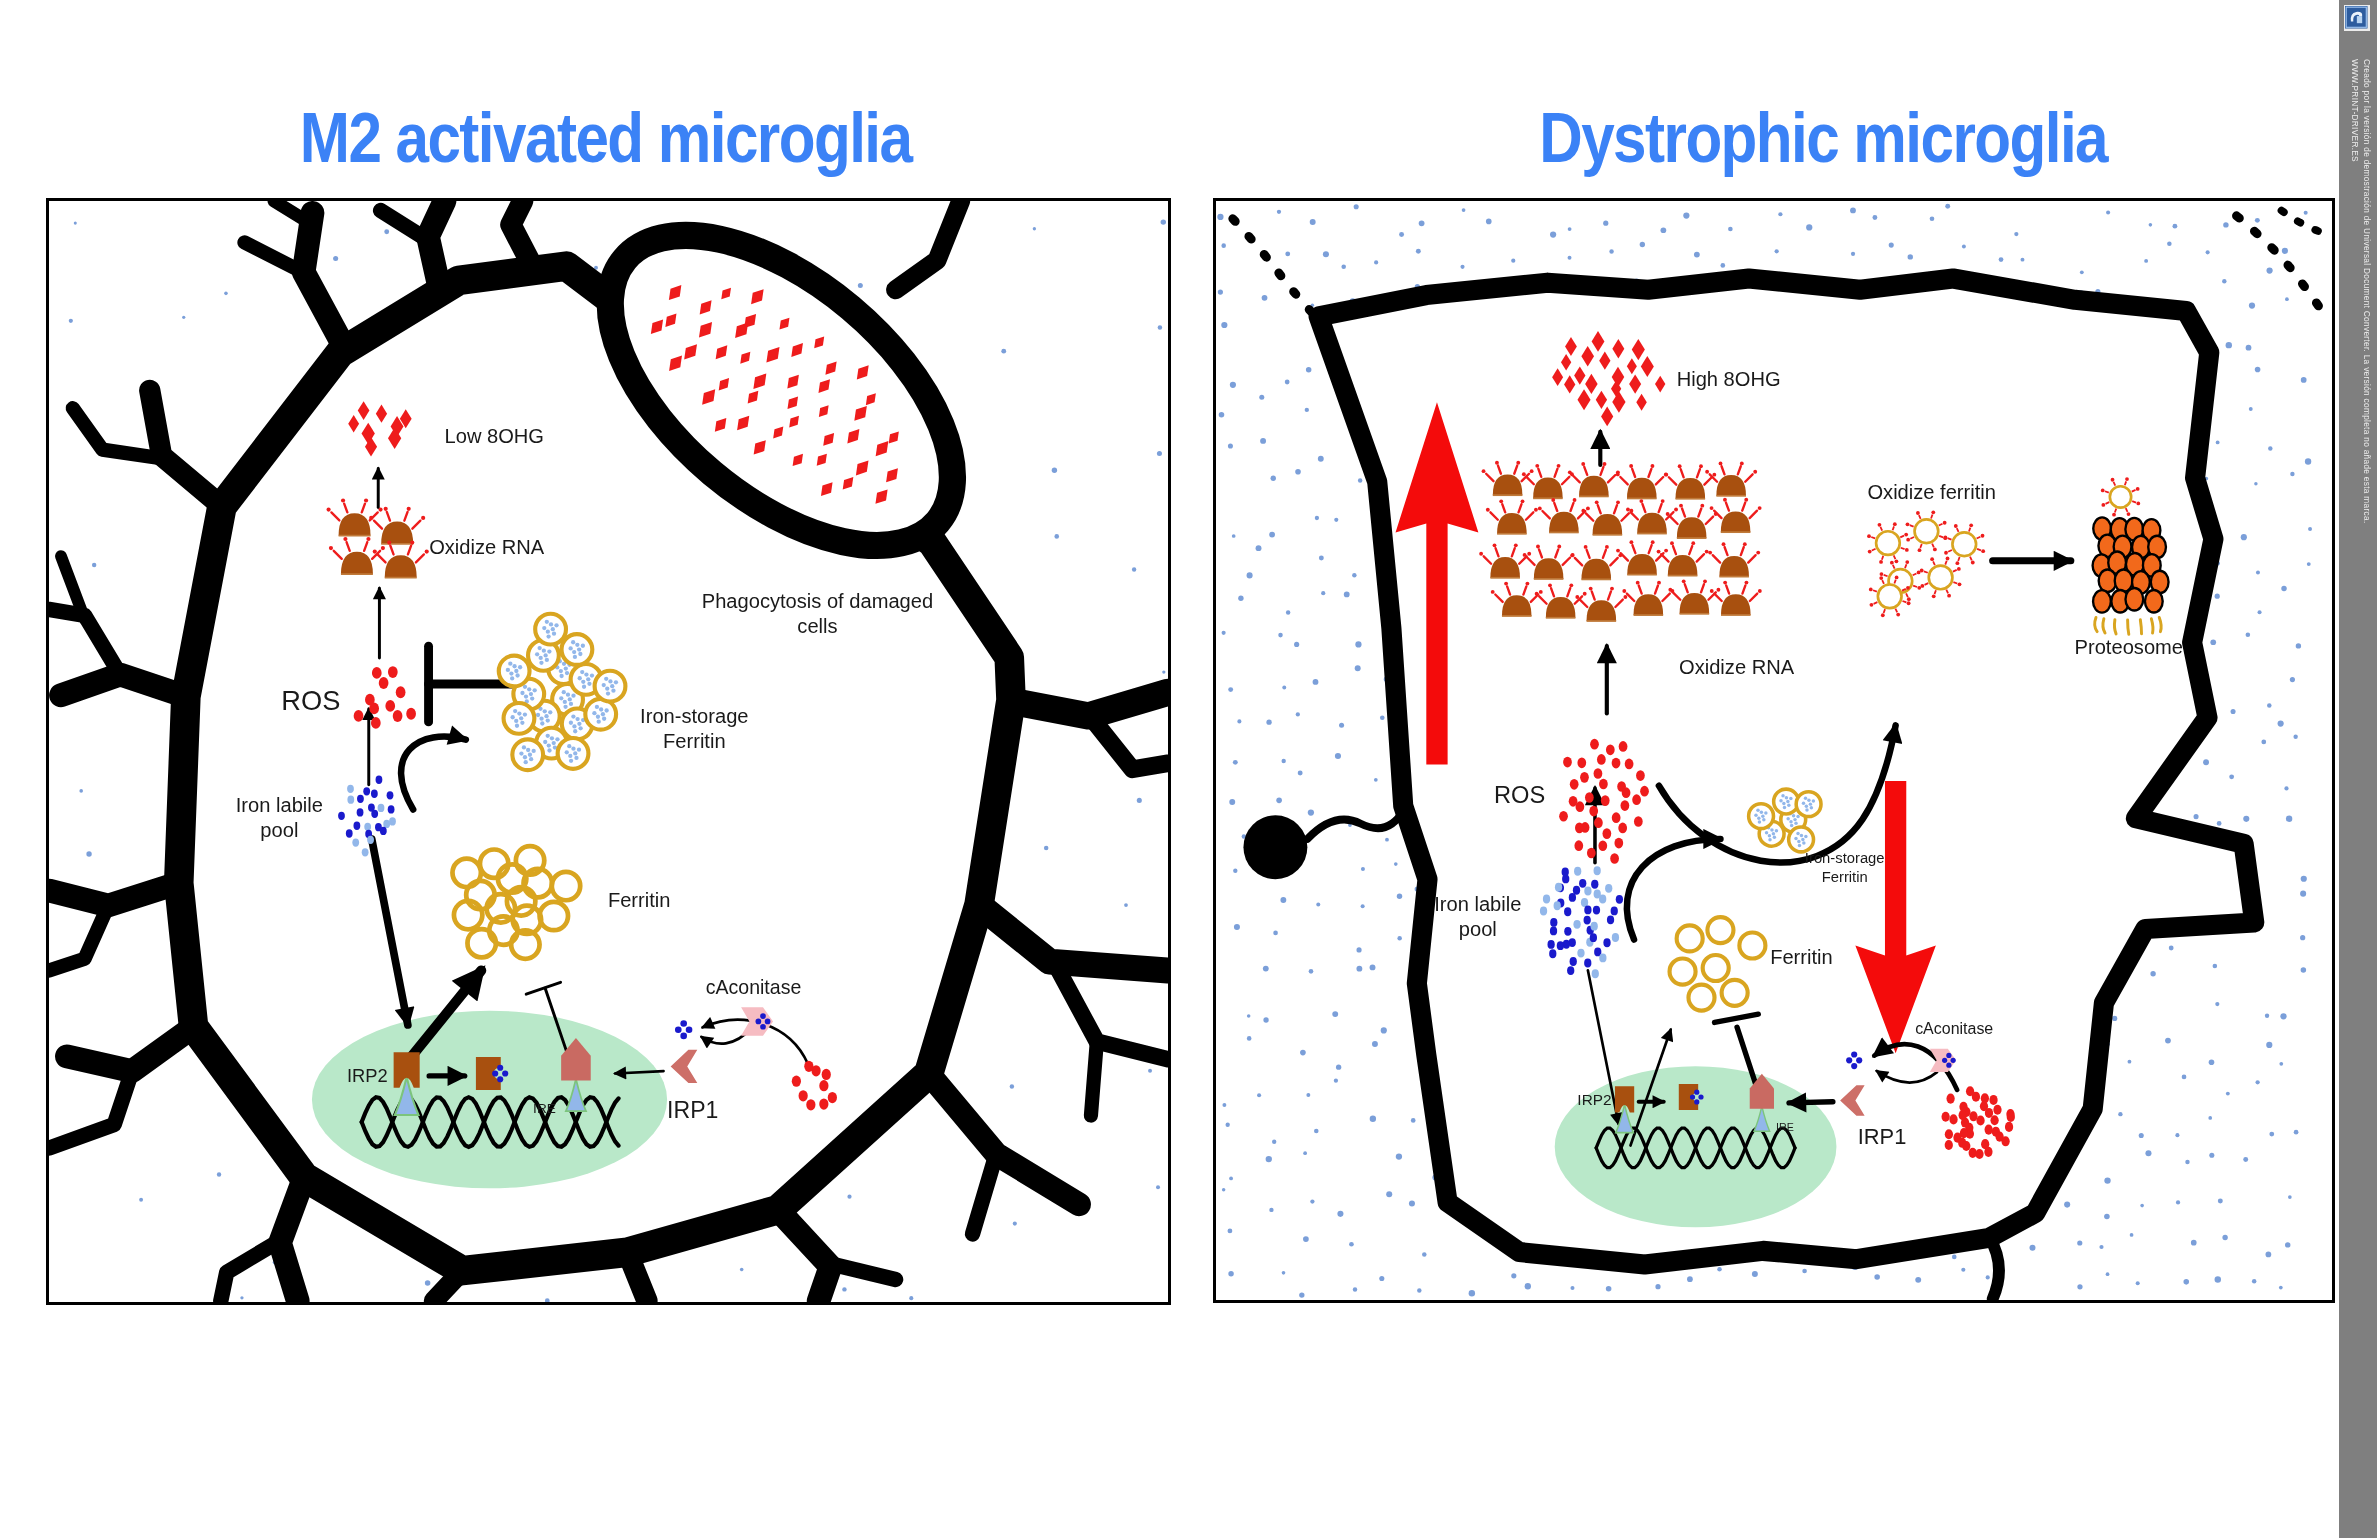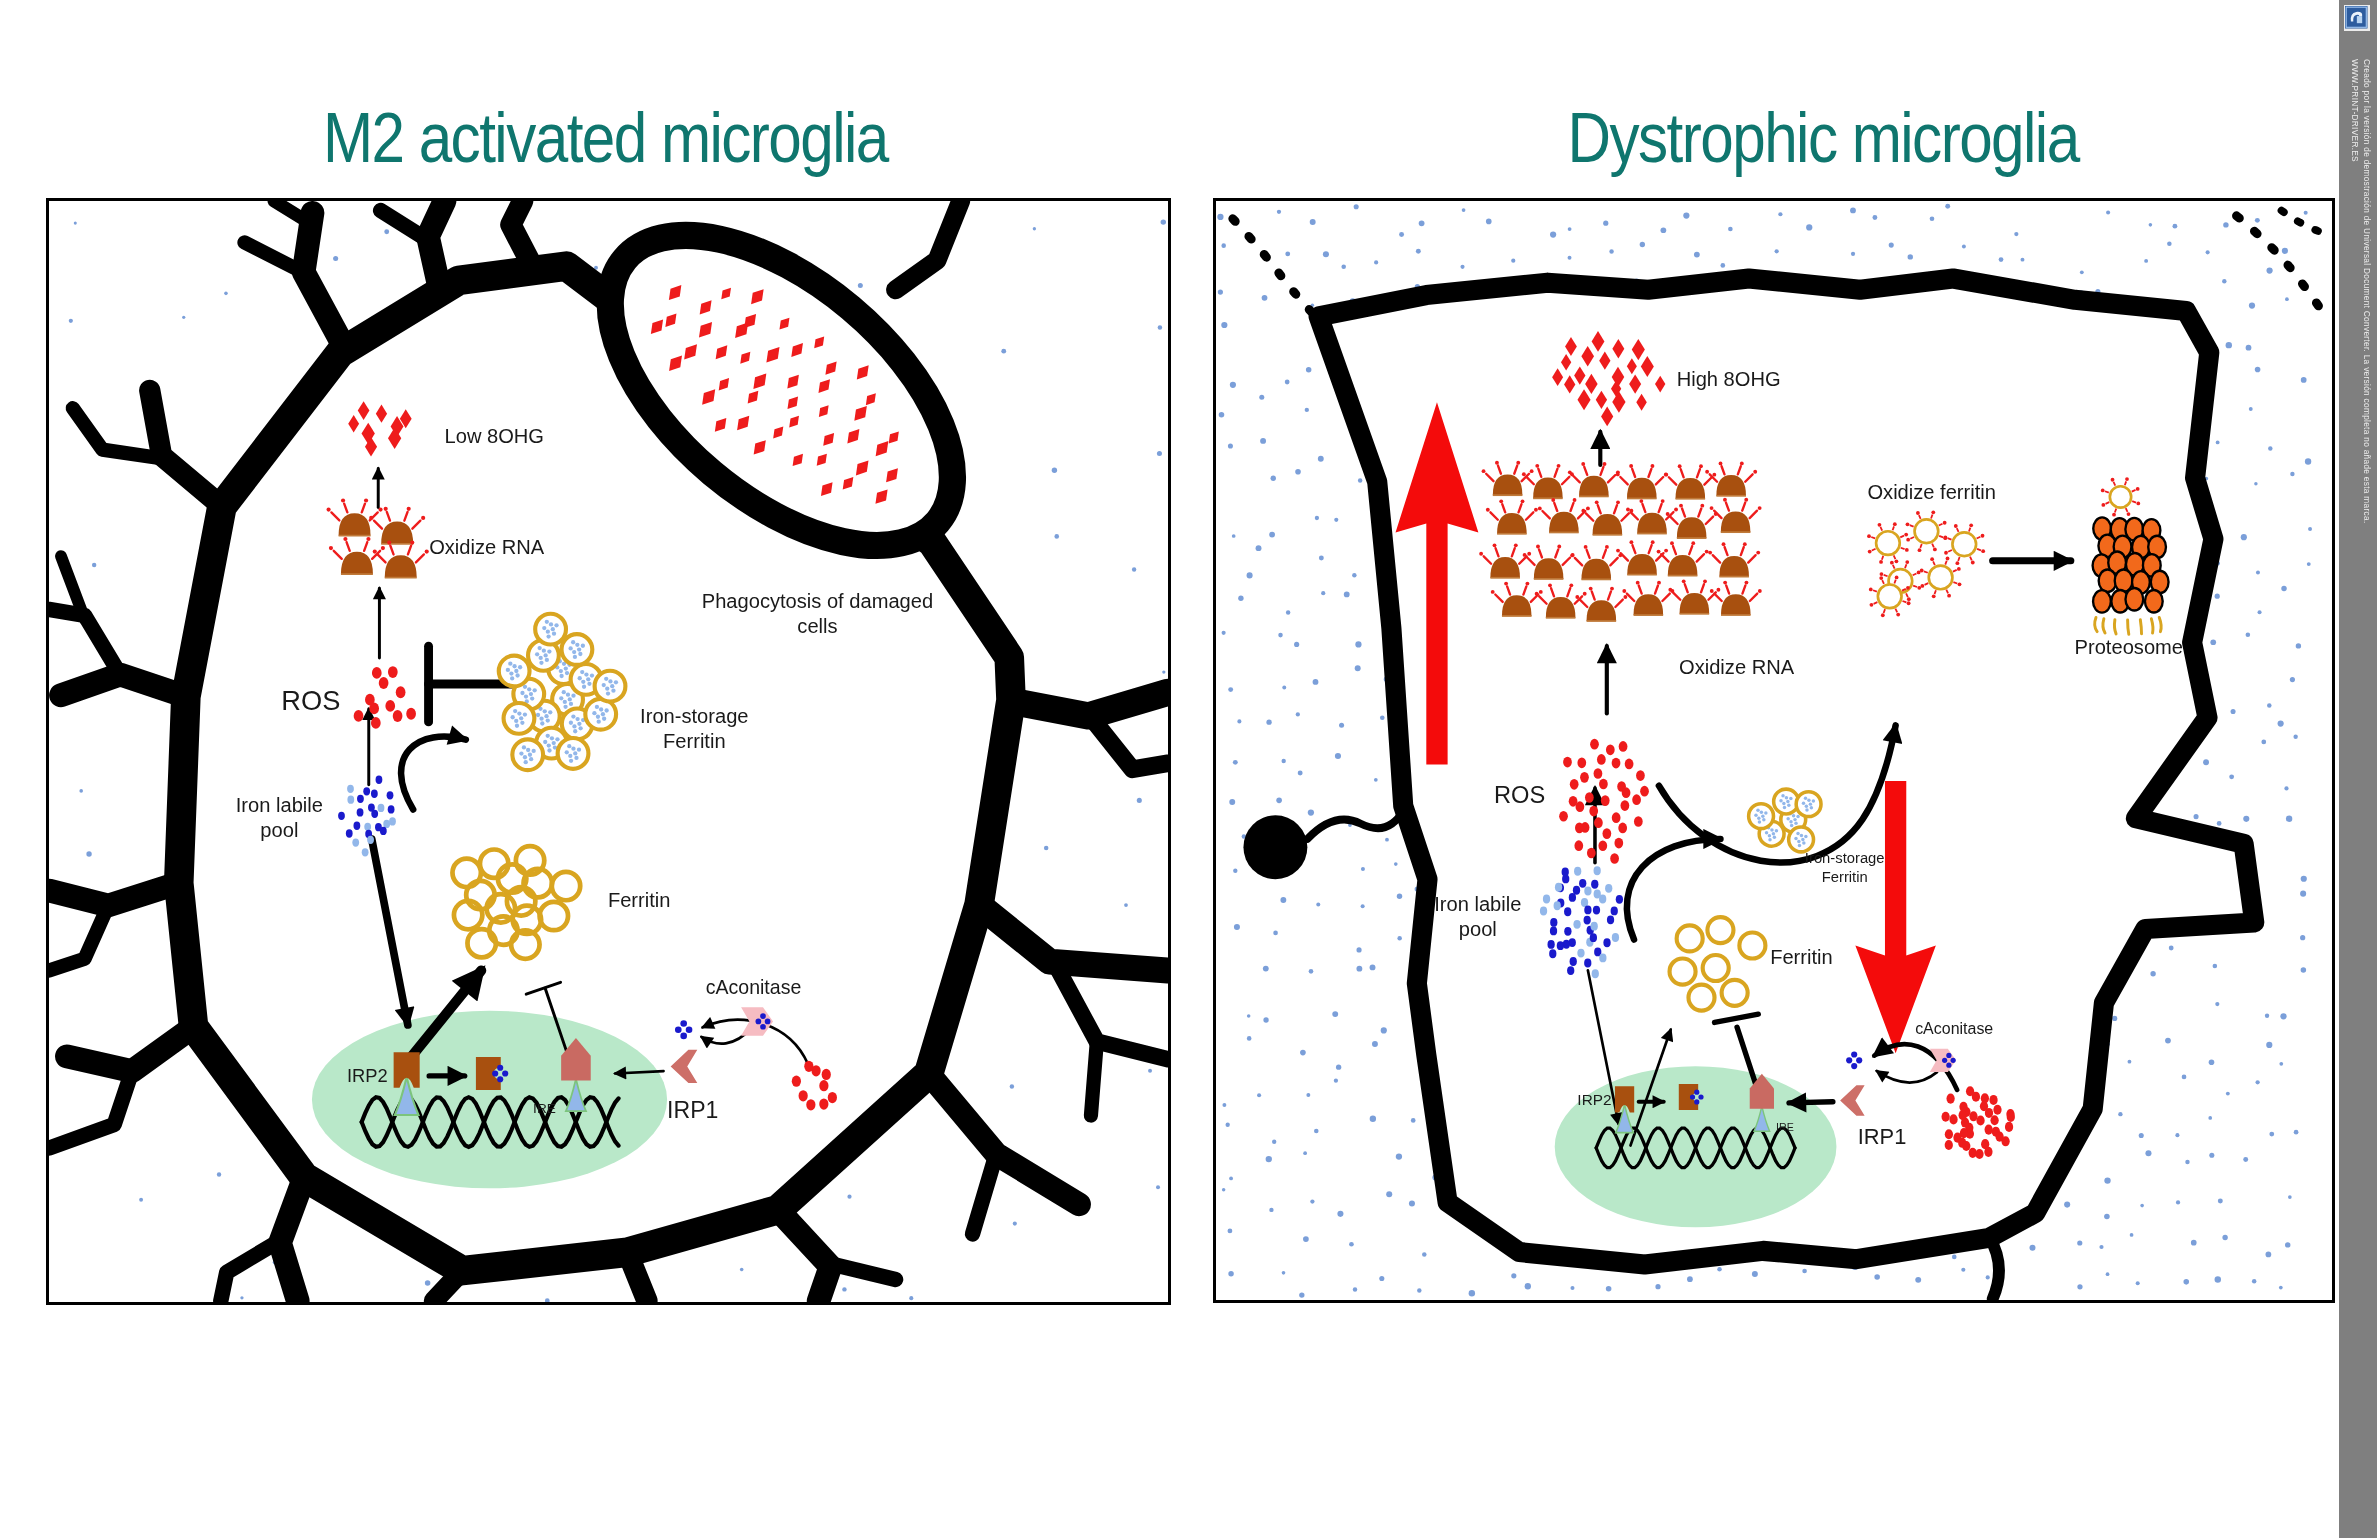--- a/index.html
+++ b/index.html
@@ -1,19 +1,19 @@
 <!DOCTYPE html>
 <html style="font-size:9.5px"><head>
 <meta charset="utf-8">
 <style>
   html,body{margin:0;padding:0;}
   body{width:2377px;height:1538px;position:relative;background:#ffffff;
        font-family:"Liberation Sans",sans-serif;overflow:hidden;}
   .title{position:absolute;top:88px;height:101px;line-height:101px;text-align:center;
-         font-size:70px;font-weight:400;color:#0f766e;white-space:nowrap;}
+         font-size:70px;font-weight:700;color:#3b82f6;white-space:nowrap;}
   .title span{display:inline-block;transform:scaleX(0.86);letter-spacing:-1.8px;}
   .panel{position:absolute;background:#ffffff;border:3px solid #000;}
   #panel-left{left:46px;top:198px;width:1119px;height:1101px;}
   #panel-right{left:1213px;top:198px;width:1116px;height:1099px;}
   .lbl{fill:#1a1a1a;stroke:none;}
   
   .wm-strip{position:absolute;right:0;top:0;width:38px;height:1538px;background:#7f7f7f;}
   .wm-icon{position:absolute;top:4.7px;left:4.7px;width:26px;height:26px;background:#ececec;
            display:flex;align-items:center;justify-content:center;}
   .wm-text{position:absolute;top:59px;right:3.6px;height:1456px;writing-mode:vertical-rl;

